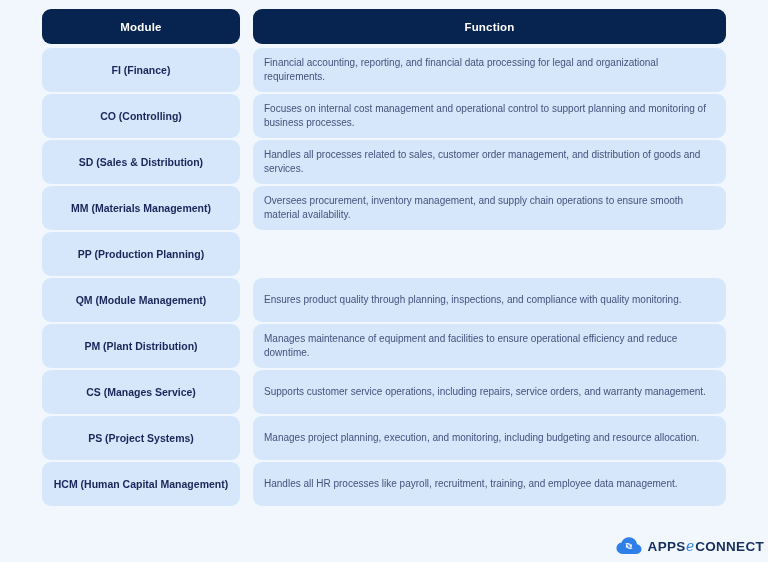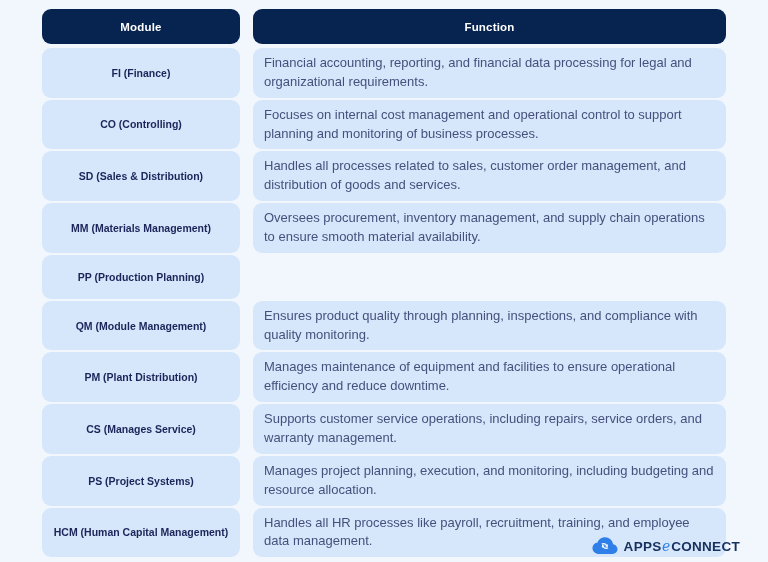--- a/index.html
+++ b/index.html
@@ -75,29 +75,29 @@
     min-height: 44px;
   }
   .module-text {
     color: #1b2559;
     font-size: 10.5px;
     font-weight: bold;
     line-height: 1.35;
   }
   .function-text {
     color: #45517c;
-    font-size: 13px;
+    font-size: 10px;
     font-weight: normal;
     line-height: 1.45;
   }
 
   
   #footer-logo {
     position: absolute;
-    right: 28px;
+    right: 4px;
     bottom: 7px;
     display: flex;
     align-items: center;
     gap: 6px;
   }
   #footer-logo .cloud-icon {
     width: 26px;
     height: 18px;
     display: block;
   }

